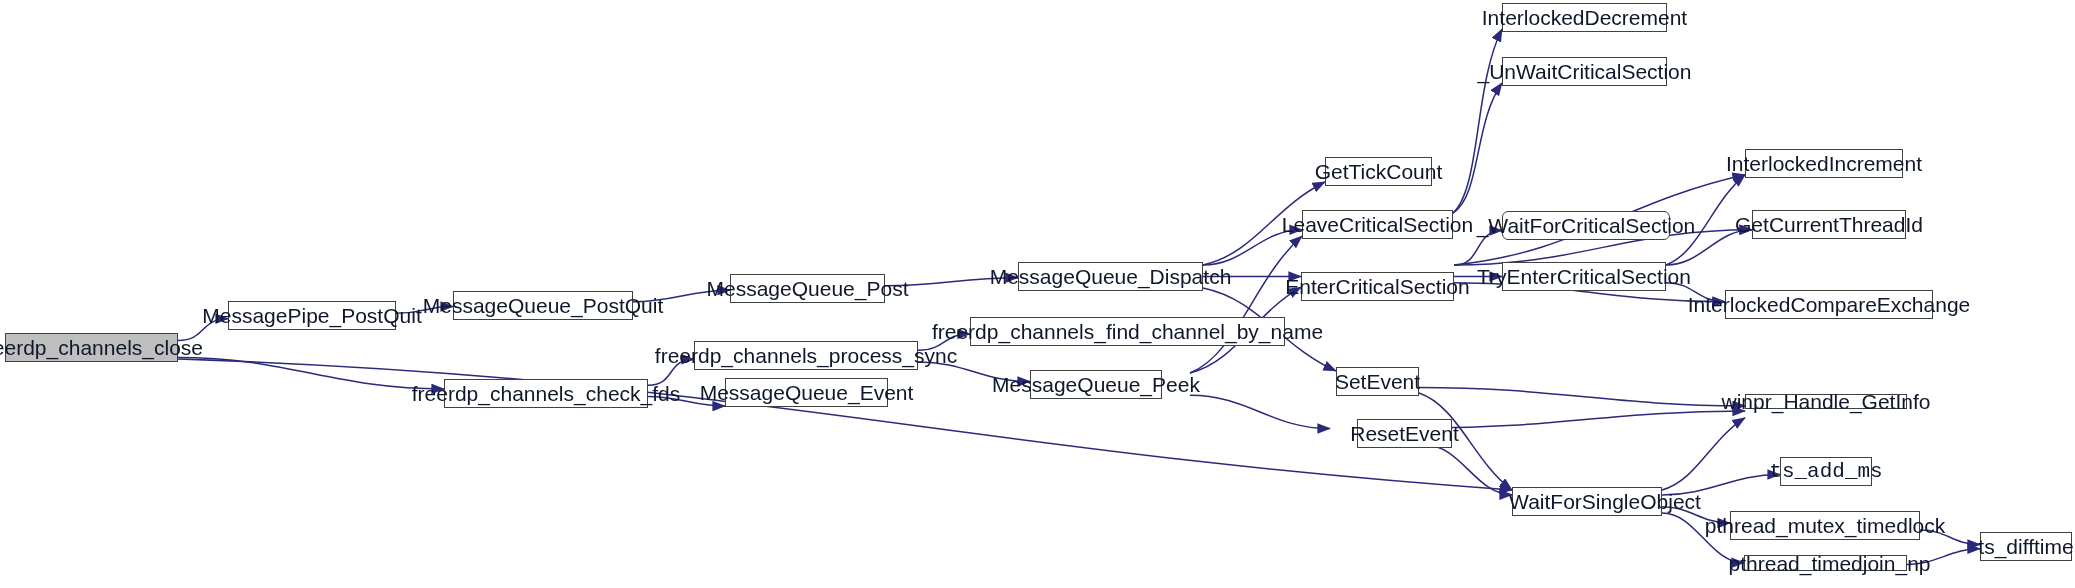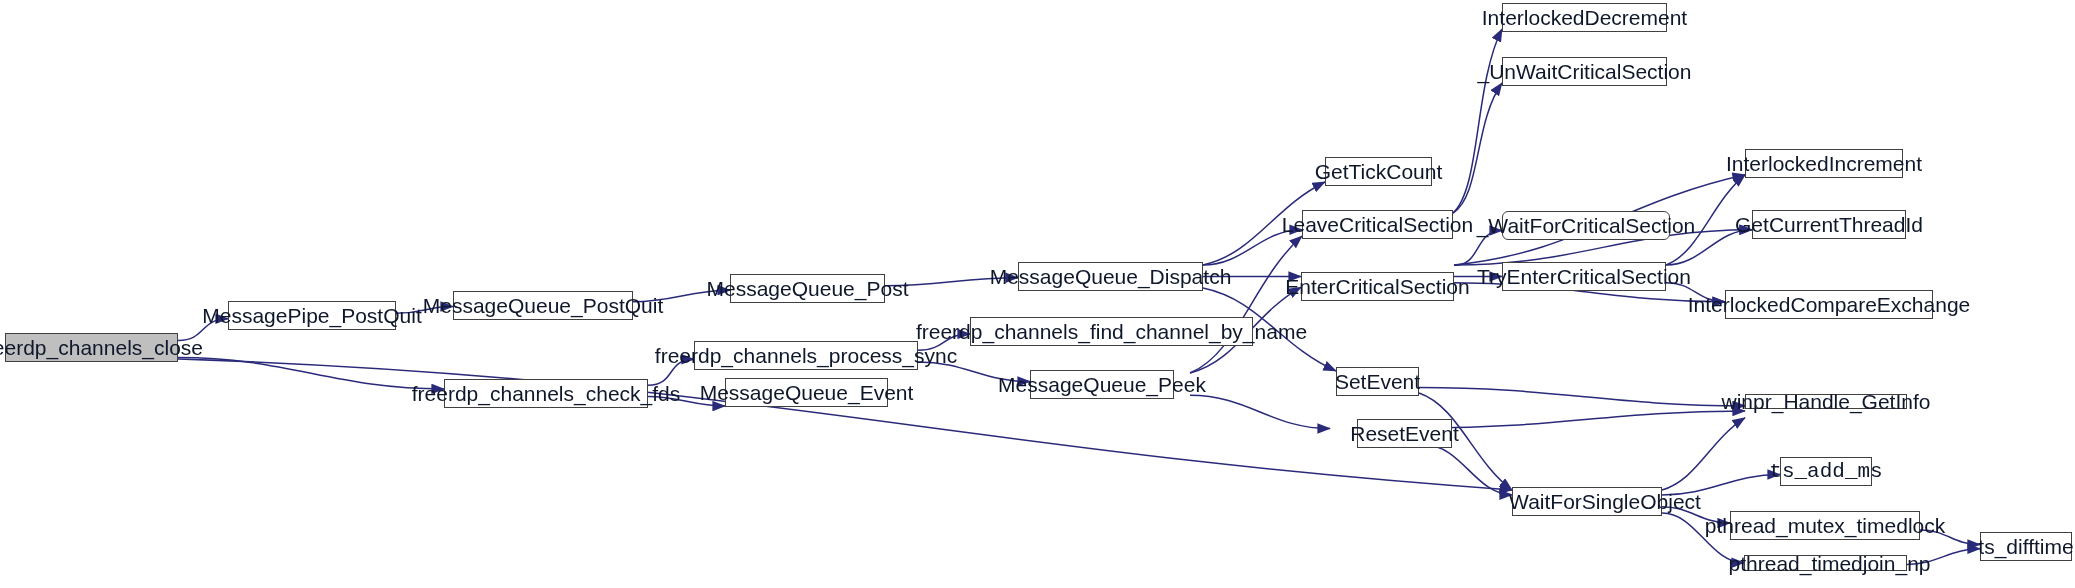--- a/index.html
+++ b/index.html
@@ -116,24 +116,24 @@
       </div>
       <div class="node" style="left: 694px; top: 341px; width: 224px; height: 29px;">
         <span class="node-label">freerdp_channels_process_sync</span>
       </div>
       <div class="node" style="left: 725px; top: 378px; width: 163px; height: 29px;">
         <span class="node-label">MessageQueue_Event</span>
       </div>
       <div class="node" style="left: 1018px; top: 262px; width: 185px; height: 29px;">
         <span class="node-label">MessageQueue_Dispatch</span>
       </div>
-      <div class="node" style="left: 970px; top: 317px; width: 283px; height: 29px;">
+      <div class="node" style="left: 970px; top: 317px; width: 315px; height: 29px;">
         <span class="node-label">freerdp_channels_find_channel_by_name</span>
       </div>
-      <div class="node" style="left: 1030px; top: 370px; width: 144px; height: 29px;">
+      <div class="node" style="left: 1030px; top: 370px; width: 132px; height: 29px;">
         <span class="node-label">MessageQueue_Peek</span>
       </div>
       <div class="node" style="left: 1325px; top: 157px; width: 107px; height: 29px;">
         <span class="node-label">GetTickCount</span>
       </div>
       <div class="node" style="left: 1302px; top: 210px; width: 151px; height: 29px;">
         <span class="node-label">LeaveCriticalSection</span>
       </div>
       <div class="node" style="left: 1301px; top: 262px; width: 153px; height: 29px; margin-top: 10px;">
         <span class="node-label">EnterCriticalSection</span>

